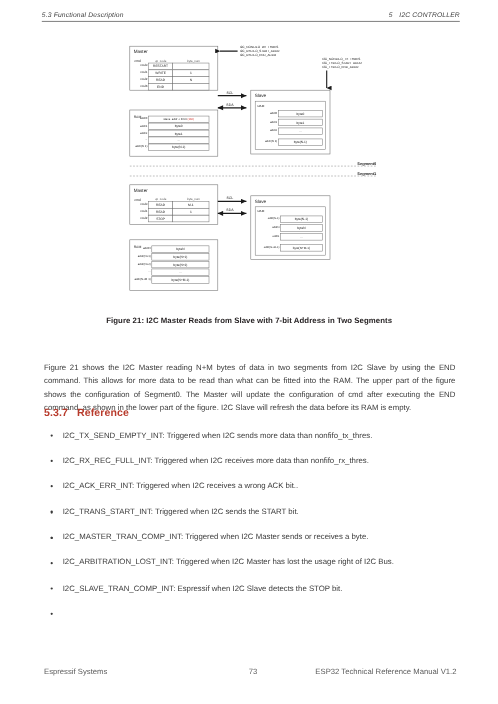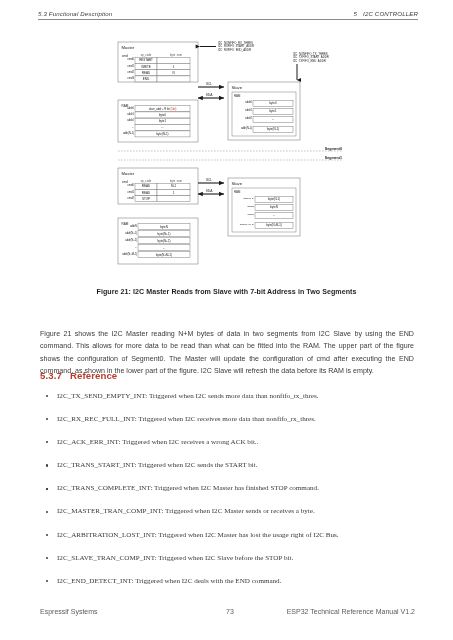--- a/index.html
+++ b/index.html
@@ -95,21 +95,20 @@
 
   
   .bullets {
     position: absolute;
     left: 40px;
     top: 392px;
     width: 380px;
     margin: 0;
     padding: 0;
     list-style: none;
-    font-family: Liberation Serif, serif;
   }
   .bullets li {
     position: relative;
     padding-left: 17px;
     font-size: 7.1px;
     color: #3a3a3a;
     line-height: 9px;
     margin-bottom: 14.1px;
     white-space: nowrap;
   }
@@ -373,25 +372,24 @@
   <div class="sec-heading">
     <span class="sec-num">5.3.7</span><span>Reference</span>
   </div>
 
   <ul class="bullets">
     <li><span class="dot"></span><span>I2C_TX_SEND_EMPTY_INT: Triggered when I2C sends more data than nonfifo_tx_thres.</span></li>
     <li><span class="dot"></span><span>I2C_RX_REC_FULL_INT: Triggered when I2C receives more data than nonfifo_rx_thres.</span></li>
     <li><span class="dot"></span><span>I2C_ACK_ERR_INT: Triggered when I2C receives a wrong ACK bit..</span></li>
     <li><span class="dot"></span><span>I2C_TRANS_START_INT: Triggered when I2C sends the START bit.</span></li>
     <li><span class="dot"></span></li>
-    <li><span class="dot"></span><span>I2C_TRANS_COMPLETE_INT: Triggered when I2C Master has finished STOP command.</span></li>
     <li><span class="dot"></span><span>I2C_MASTER_TRAN_COMP_INT: Triggered when I2C Master sends or receives a byte.</span></li>
     <li><span class="dot"></span><span>I2C_ARBITRATION_LOST_INT: Triggered when I2C Master has lost the usage right of I2C Bus.</span></li>
-    <li><span class="dot"></span><span>I2C_SLAVE_TRAN_COMP_INT: Triggered when I2C Slave before the STOP bit.</span></li>
-    <li><span class="dot"></span><span>I2C_END_DETECT_INT: Triggered when I2C deals with the END command.</span></li>
+    <li><span class="dot"></span><span>I2C_SLAVE_TRAN_COMP_INT: Espressif when I2C Slave detects the STOP bit.</span></li>
+    <li><span class="dot"></span></li>
   </ul>
 
   <div class="footer">
     <span class="footer-left">Espressif Systems</span>
     <span class="footer-center">73</span>
     <span class="footer-right">ESP32 Technical Reference Manual V1.2</span>
   </div>
 
 </div>
 

